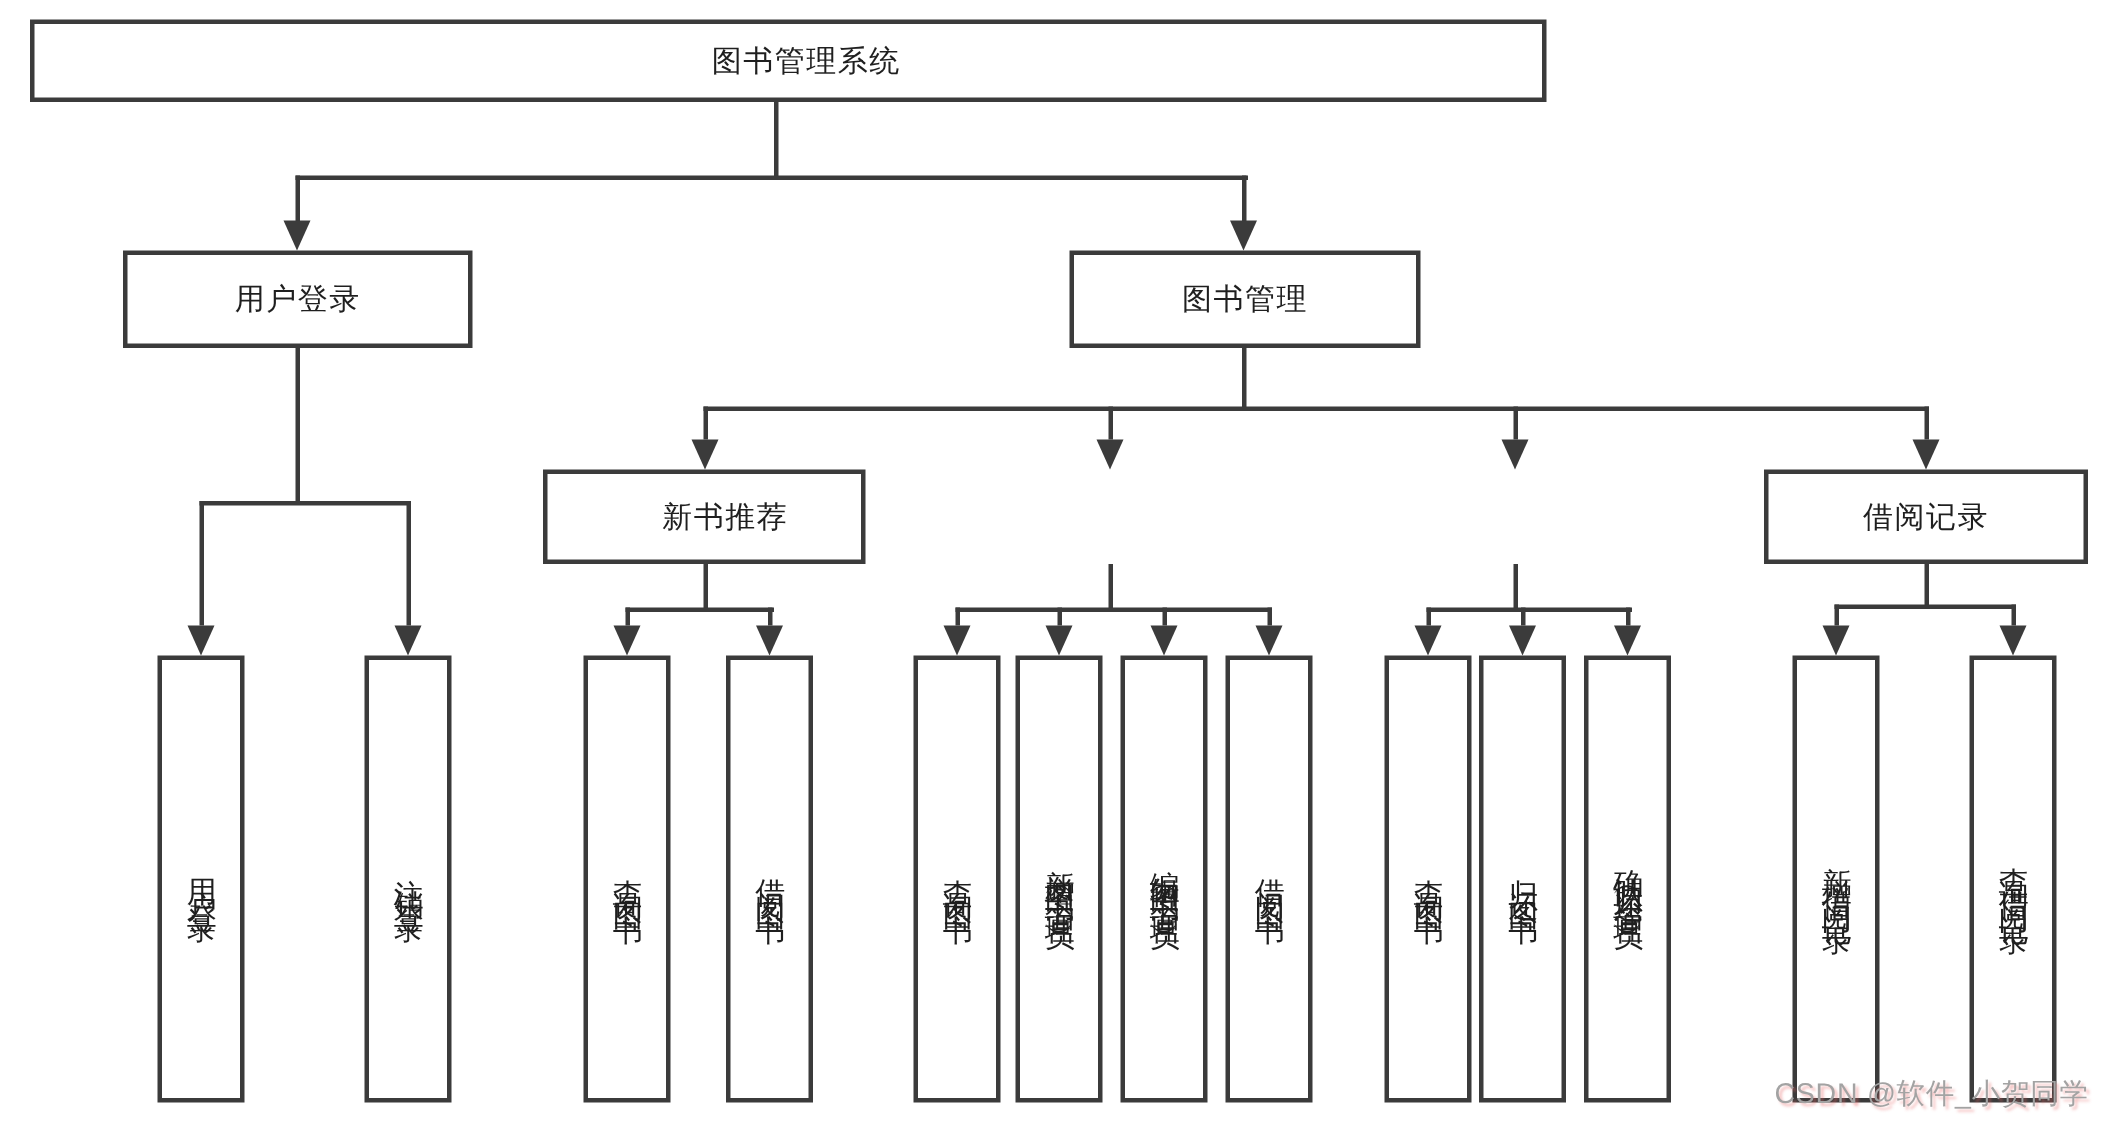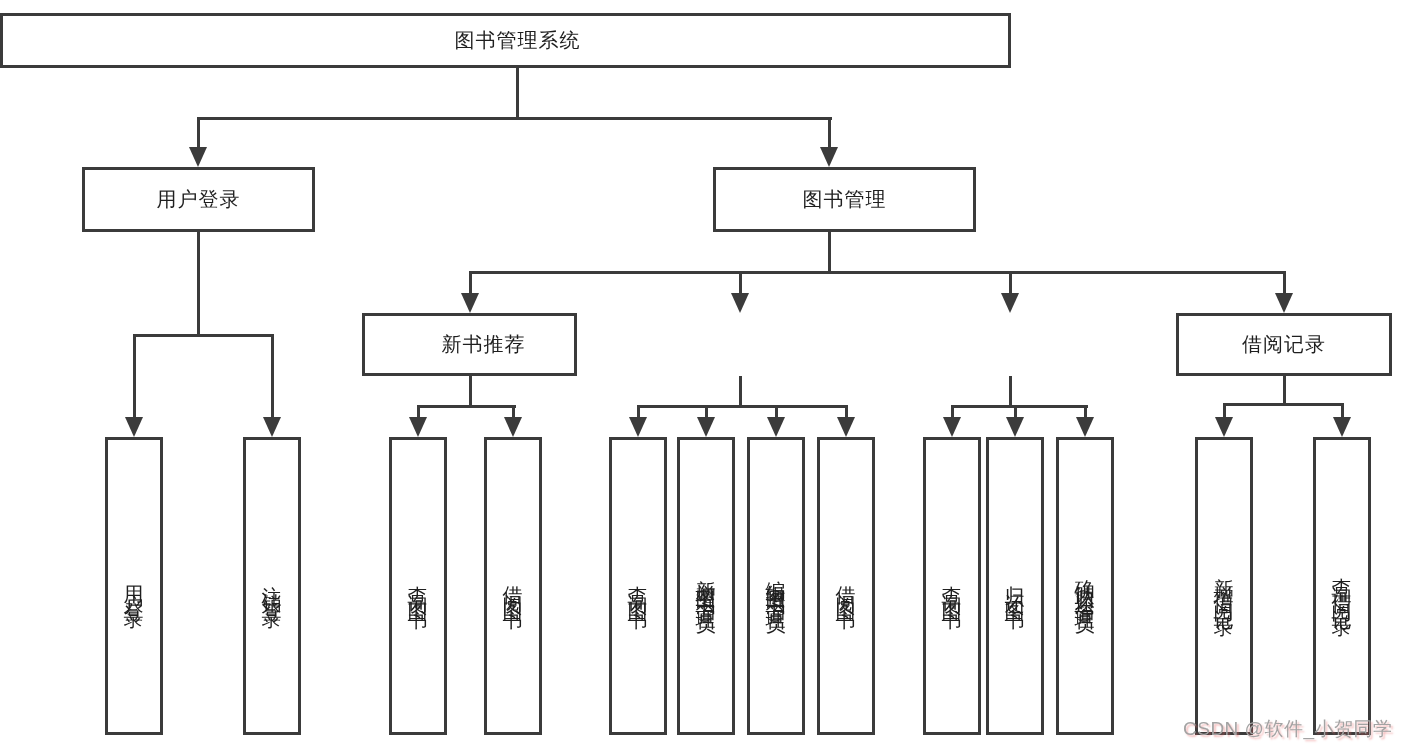--- a/index.html
+++ b/index.html
@@ -50,29 +50,29 @@
     text-shadow:2px 2px 2px rgba(231,101,101,0.45);
     z-index:5;
     white-space:nowrap;
   }
 </style>
 </head>
 <body>
 
 <div class="canvas">
 
-  <div class="box" style="left:0; top:13px; width:1011px; height:55px;padding-left:24px;">
+  <div class="box" style="left:20px; top:13px; width:1011px; height:55px;padding-left:24px;">
     <span>图书管理系统</span>
   </div>
 
   <div class="box" style="left:82px; top:167px; width:233px; height:65px;">
     <span>用户登录</span>
   </div>
 
-  <div class="box" style="left:713px; top:167px; width:263px; height:65px;">
+  <div class="box" style="left:713px; top:167px; width:234px; height:65px;">
     <span>图书管理</span>
   </div>
 
   <div class="box" style="left:362px; top:313px; width:215px; height:63px;padding-left:28px;">
     <span>新书推荐</span>
   </div>
 
 
 
   <div class="box" style="left:1176px; top:313px; width:216px; height:63px;">

